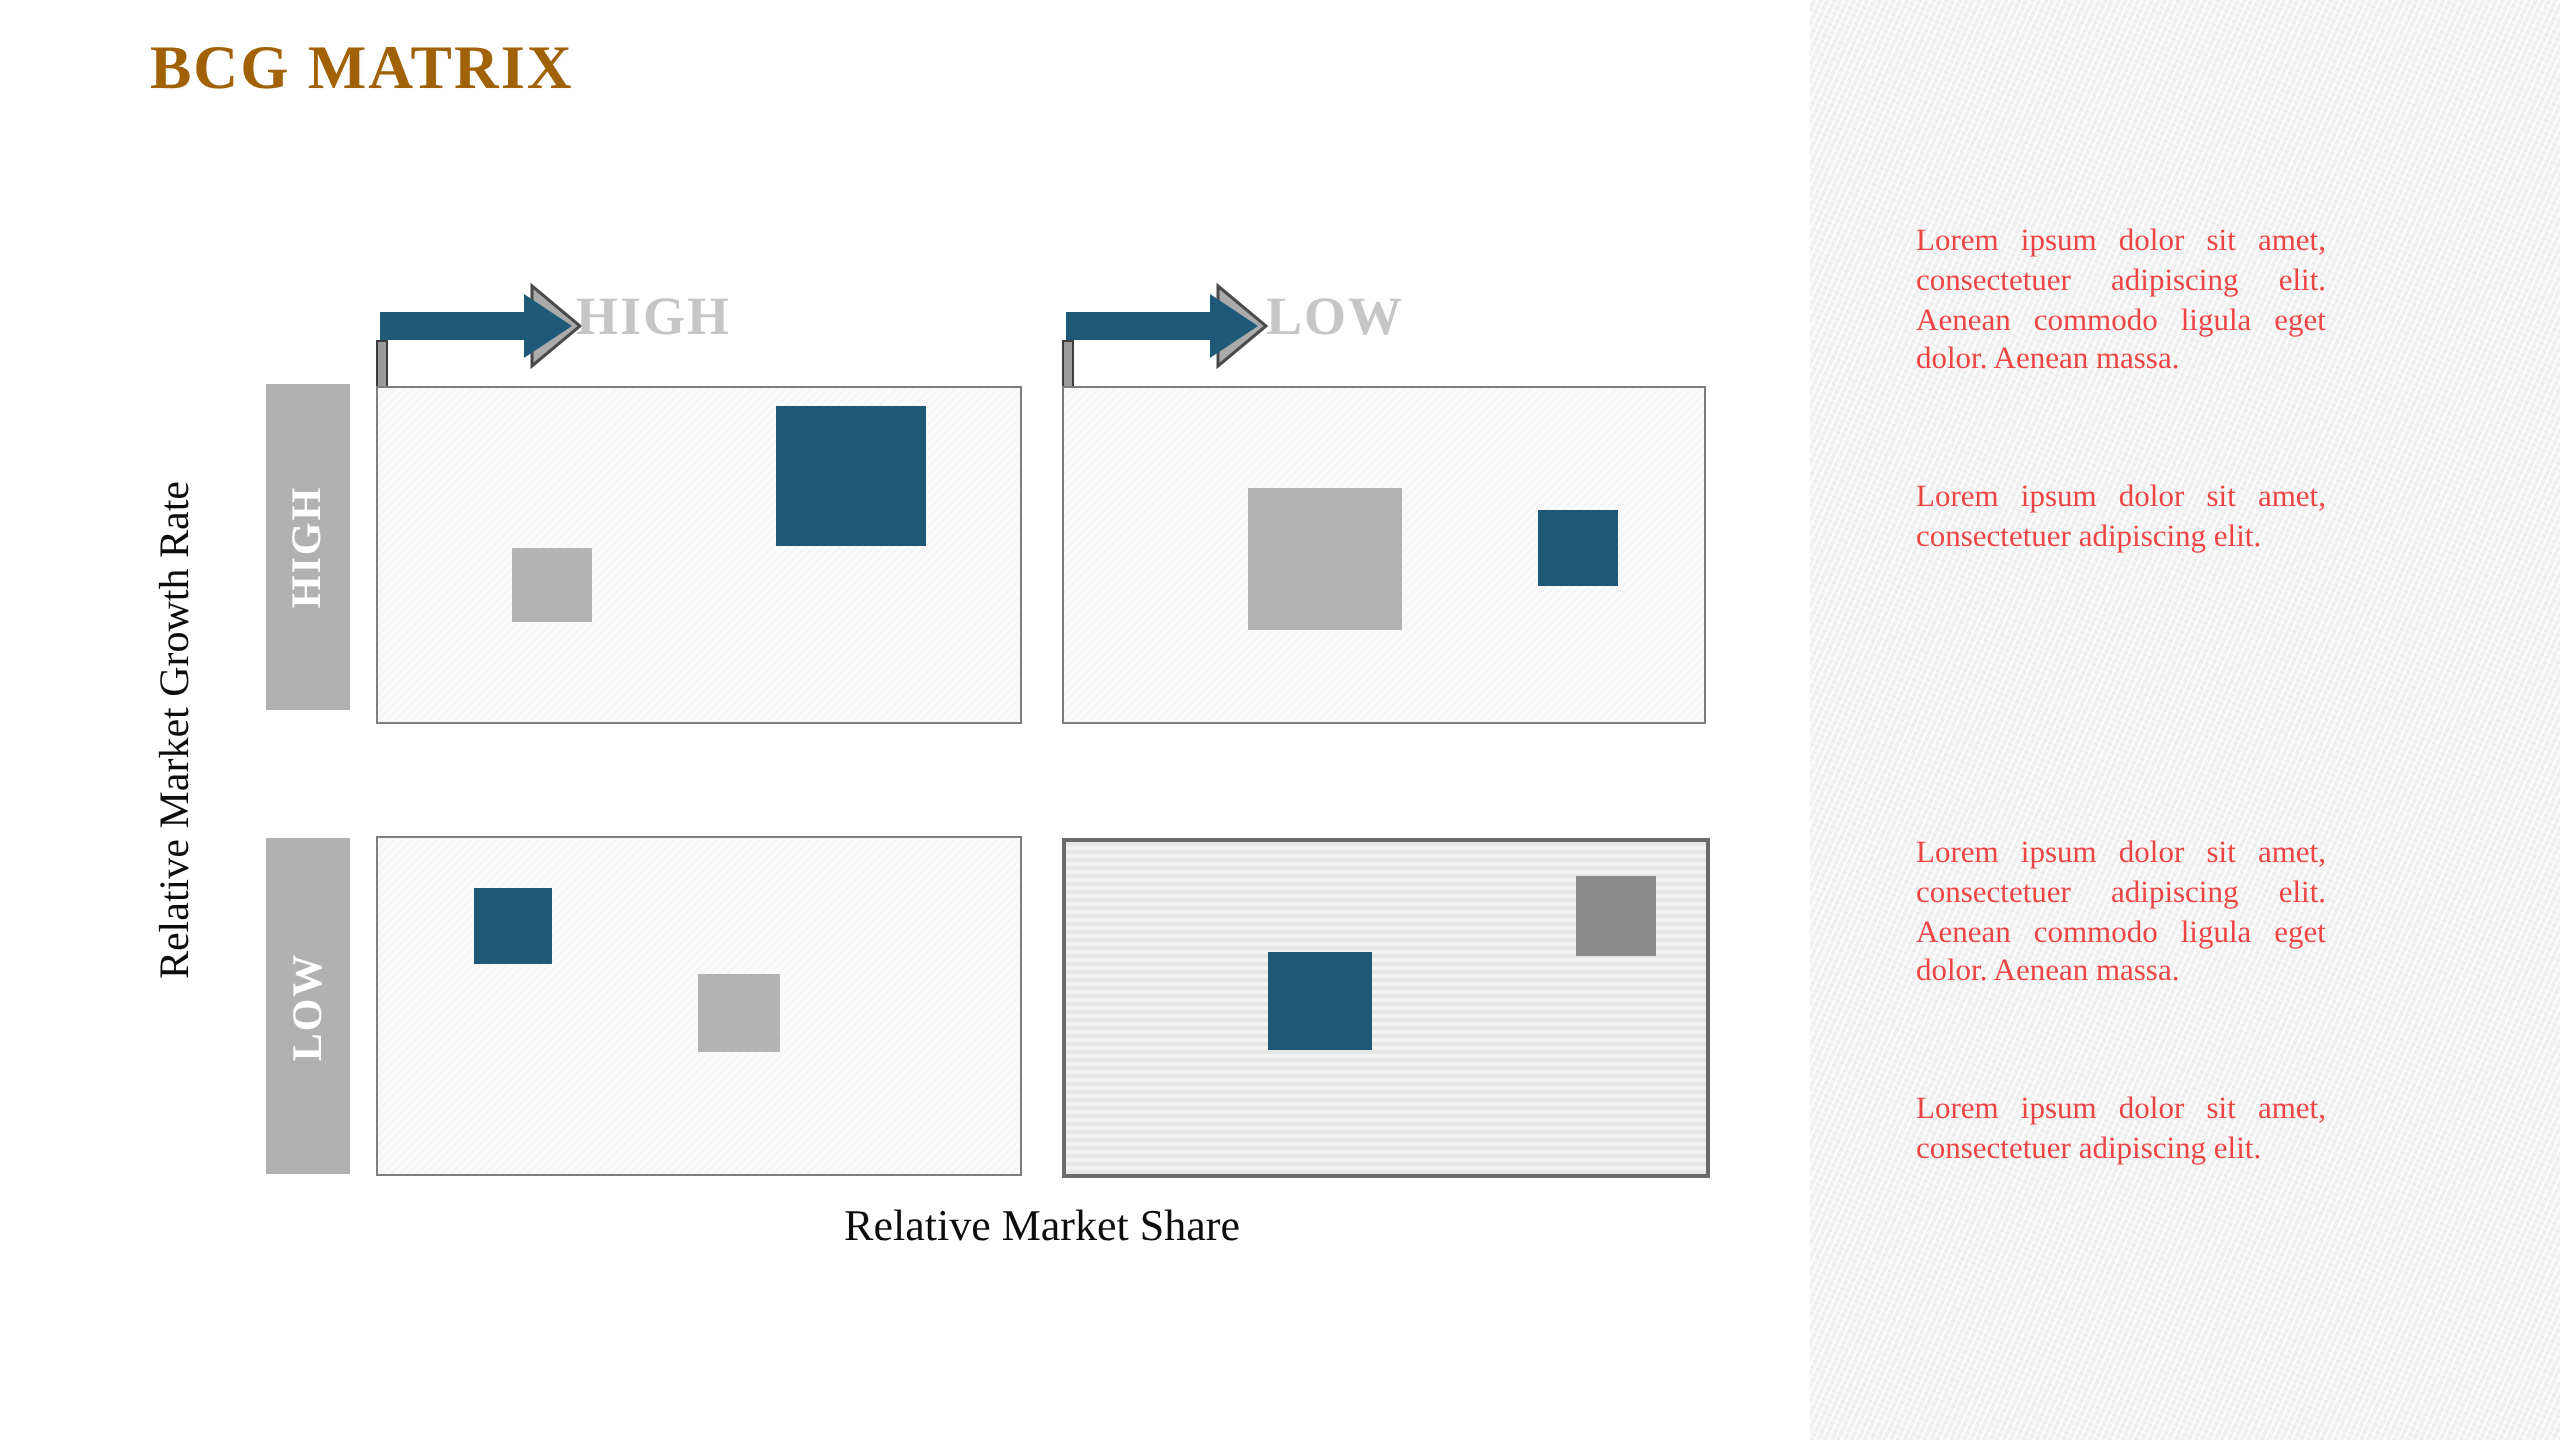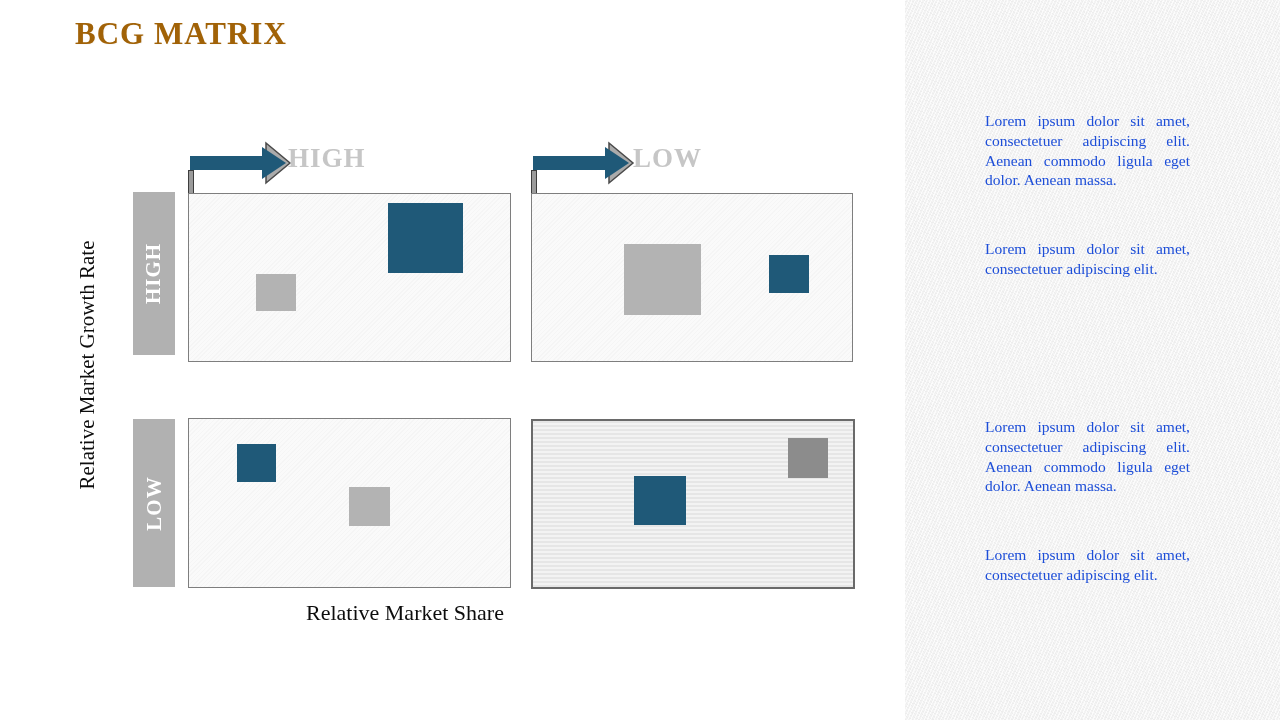--- a/index.html
+++ b/index.html
@@ -9,42 +9,42 @@
   }
   
   .sidebar{
     position:absolute;left:905px;top:0;width:375px;height:720px;
     background-color:#f3f3f3;
     background-image:
       repeating-linear-gradient(115deg, rgba(255,255,255,.75) 0 1px, rgba(0,0,0,0) 1px 3px),
       repeating-linear-gradient(25deg, rgba(0,0,0,.025) 0 1px, rgba(0,0,0,0) 1px 3px);
   }
   .side-text{
-    position:absolute;left:985px;width:205px;
-    font-size:15.5px;line-height:1.28;color:#1d4ed8;text-align:justify;
+    position:absolute;left:958px;width:205px;
+    font-size:15.5px;line-height:1.28;color:#ef4444;text-align:justify;
   }
   #side-p0{top:111px;}
   #side-p1{top:239px;}
   #side-p2{top:417px;}
   #side-p3{top:545px;}
 
   .title{
     position:absolute;left:75px;top:16px;
     font-size:31px;font-weight:bold;color:#a16207;letter-spacing:1px;
     text-shadow:1px 1px 0 #fafafa, -1px -1px 0 #fefefe;
   }
 
   .y-axis-label{
     position:absolute;left:-72px;top:352px;width:320px;height:26px;
     text-align:center;font-size:21px;color:#0d0d0d;white-space:nowrap;
     transform:rotate(-90deg);
   }
   .x-axis-label{
     position:absolute;left:306px;top:600px;width:430px;
-    font-size:22px;color:#0d0d0d;
+    text-align:center;font-size:22px;color:#0d0d0d;
   }
 
   .row-bar{
     position:absolute;left:133px;width:42px;background:#b1b1b1;
     display:flex;align-items:center;justify-content:center;
   }
   #row-high{top:192px;height:163px;}
   #row-low{top:419px;height:168px;}
   .row-bar span{
     transform:rotate(-90deg);color:#ffffff;font-weight:bold;

